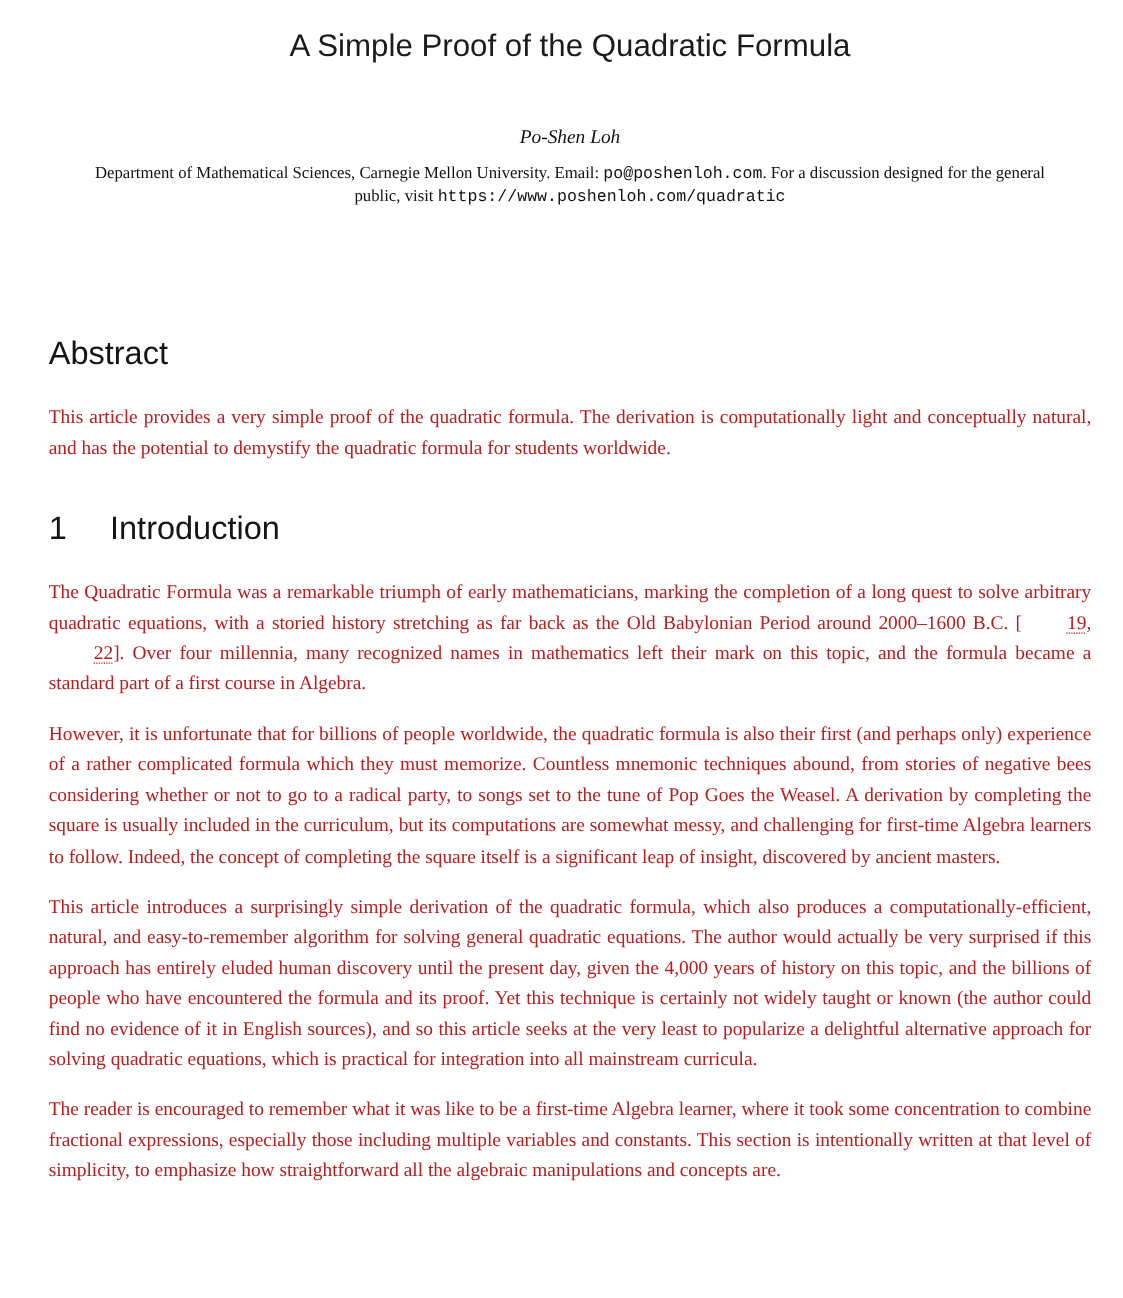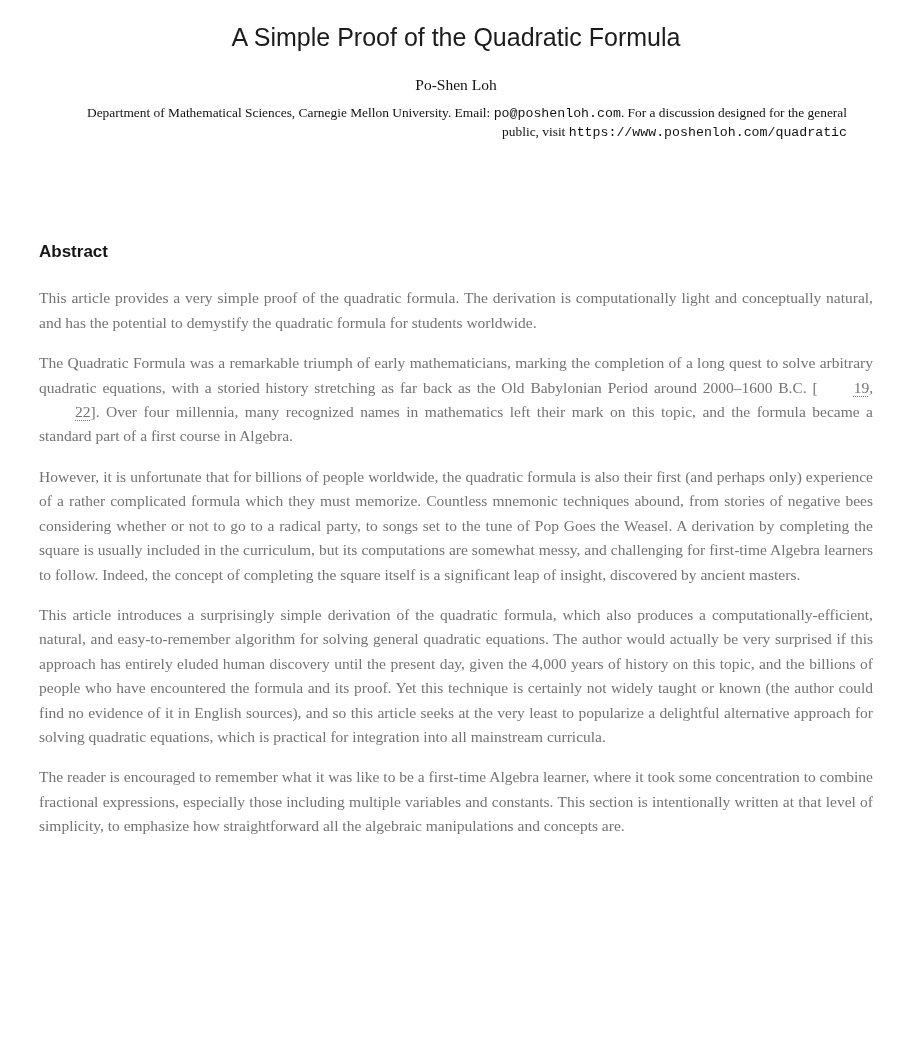--- a/index.html
+++ b/index.html
@@ -21,25 +21,26 @@
     font-weight: 400;
     font-size: 25px;
     line-height: 1.16;
     text-align: center;
     color: #1b1b1b;
     margin: 23px 0 0 0;
   }
   .author {
     text-align: center;
     font-size: 15.5px;
-    margin-top: 24px;
+    margin-top: 49px;
     color: #111111;
+    font-style: italic;
   }
   .affiliation {
-    text-align: right;
+    text-align: center;
     font-size: 13.4px;
     line-height: 1.36;
     max-width: 782px;
     margin: 10px auto 0 auto;
     color: #111111;
   }
   .seg-mono {
     font-family: "Liberation Mono", "DejaVu Sans Mono", monospace;
     font-size: 0.99em;
   }
@@ -47,60 +48,63 @@
   }
   a.seg-cite {
     color: inherit;
     text-decoration: underline dotted 1px;
     text-underline-offset: 3px;
     cursor: pointer;
     margin-left: 36px;
   }
   h2.block-heading {
     font-family: "Liberation Sans", sans-serif;
-    font-weight: 700;
-    font-size: 17px;
+    font-weight: 400;
+    font-size: 26px;
     line-height: 1.2;
     color: #151515;
     margin: 36px 0 24px 0;
   }
   h2.abstract-heading {
     margin-top: 100px;
   }
   .section-number {
     display: inline-block;
     min-width: 49px;
   }
   p.body-par {
     font-size: 15.5px;
     line-height: 24.4px;
     text-align: justify;
     hyphens: auto;
     -webkit-hyphens: auto;
     margin: 16px 0;
-    color: #737373;
+    color: #b91c1c;
   }
 </style>
 </head>
 <body>
 
 <main class="paper">
 
   <h1 class="paper-title">A Simple Proof of the Quadratic Formula</h1>
 
   <div class="author">Po-Shen Loh</div>
 
   <div class="affiliation"><span>Department of Mathematical Sciences, Carnegie Mellon University. Email: </span><span class="seg-mono">po@poshenloh.com</span><span>. For a discussion designed for the general public, visit </span><span class="seg-mono">https://www.poshenloh.com/quadratic</span></div>
 
   <section>
     <h2 class="block-heading abstract-heading">Abstract</h2>
     <p class="body-par"><span>This article provides a very simple proof of the quadratic formula. The derivation is computationally light and conceptually natural, and has the potential to demystify the quadratic formula for students worldwide.</span></p>
   </section>
 
   <section>
+    <h2 class="block-heading">
+      <span class="section-number">1</span><span>Introduction</span>
+    </h2>
     <p class="body-par"><span>The Quadratic Formula was a remarkable triumph of early mathematicians, marking the completion of a long quest to solve arbitrary quadratic equations, with a storied history stretching as far back as the Old Babylonian Period around 2000–1600 B.C. [</span><a class="seg-cite">19</a><span>, </span><a class="seg-cite">22</a><span>]. Over four millennia, many recognized names in mathematics left their mark on this topic, and the formula became a standard part of a first course in Algebra.</span></p>
     <p class="body-par"><span>However, it is unfortunate that for billions of people worldwide, the quadratic formula is also their first (and perhaps only) experience of a rather complicated formula which they must memorize. Countless mnemonic techniques abound, from stories of negative bees considering whether or not to go to a radical party, to songs set to the tune of </span><span class="seg-italic">Pop Goes the Weasel</span><span>. A derivation by completing the square is usually included in the curriculum, but its computations are somewhat messy, and challenging for first-time Algebra learners to follow. Indeed, the concept of completing the square itself is a significant leap of insight, discovered by ancient masters.</span></p>
     <p class="body-par"><span>This article introduces a surprisingly simple derivation of the quadratic formula, which also produces a computationally-efficient, natural, and easy-to-remember algorithm for solving general quadratic equations. The author would actually be very surprised if this approach has entirely eluded human discovery until the present day, given the 4,000 years of history on this topic, and the billions of people who have encountered the formula and its proof. Yet this technique is certainly not widely taught or known (the author could find no evidence of it in English sources), and so this article seeks at the very least to popularize a delightful alternative approach for solving quadratic equations, which is practical for integration into all mainstream curricula.</span></p>
   </section>
 
   <section>
     <p class="body-par"><span>The reader is encouraged to remember what it was like to be a first-time Algebra learner, where it took some concentration to combine fractional expressions, especially those including multiple variables and constants. This section is intentionally written at that level of simplicity, to emphasize how straightforward all the algebraic manipulations and concepts are.</span></p>
   </section>
 
 </main>

